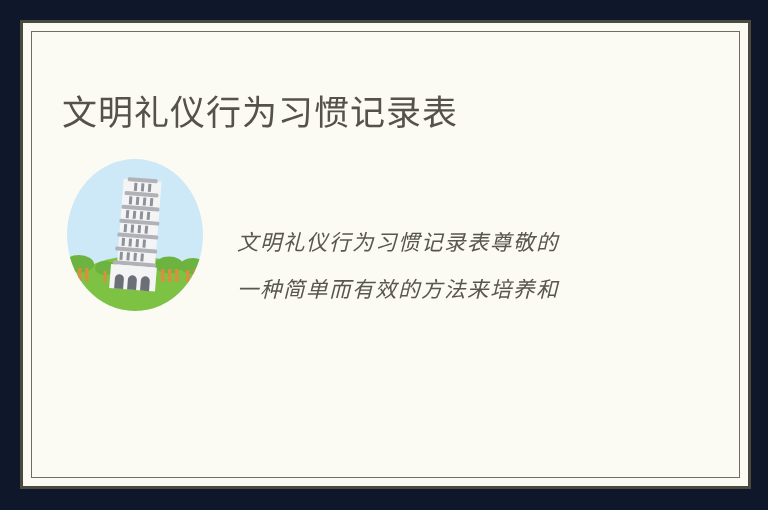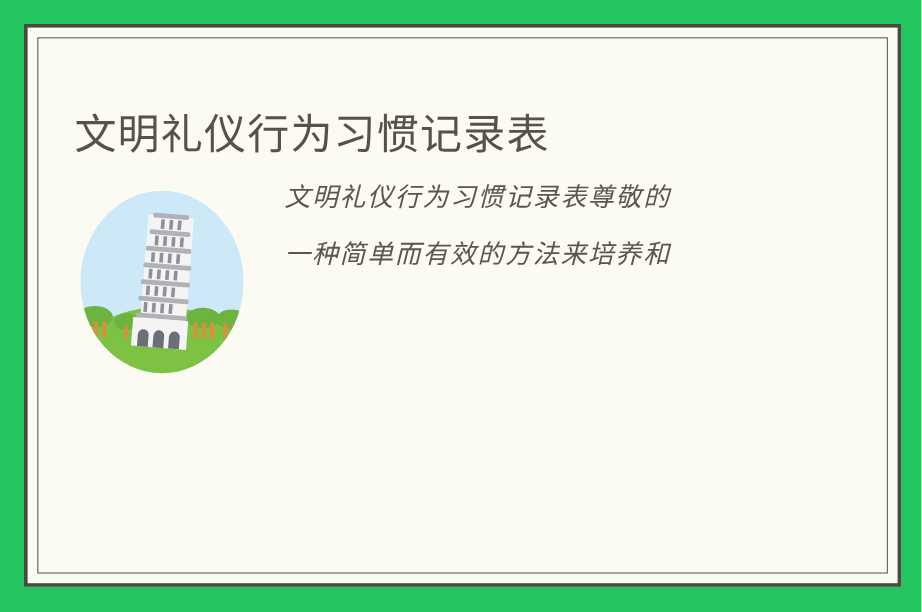--- a/index.html
+++ b/index.html
@@ -12,21 +12,21 @@
     overflow: hidden;
     background: #fbfbf3;
     font-family: "Liberation Sans", "DejaVu Sans", sans-serif;
   }
 
   
   .page {
     position: relative;
     width: 768px;
     height: 510px;
-    background: #22c55e;
+    background: #0f172a;
     box-sizing: border-box;
   }
 
   .outer-frame {
     position: absolute;
     left: 20px;
     top: 20px;
     width: 731px;
     height: 469px;
     border: 3px solid #4a4a3e;
@@ -59,21 +59,21 @@
     font-family: "DejaVu Sans", "Liberation Sans", sans-serif;
   }
 
   
   .content {
     position: absolute;
     left: 0;
     top: 110px;
     right: 0;
     display: flex;
-    align-items: flex-start;
+    align-items: flex-end;
   }
 
   .illustration-wrap {
     width: 205px;
     flex: 0 0 205px;
     display: flex;
     justify-content: center;
     padding-top: 16px;
   }
 

